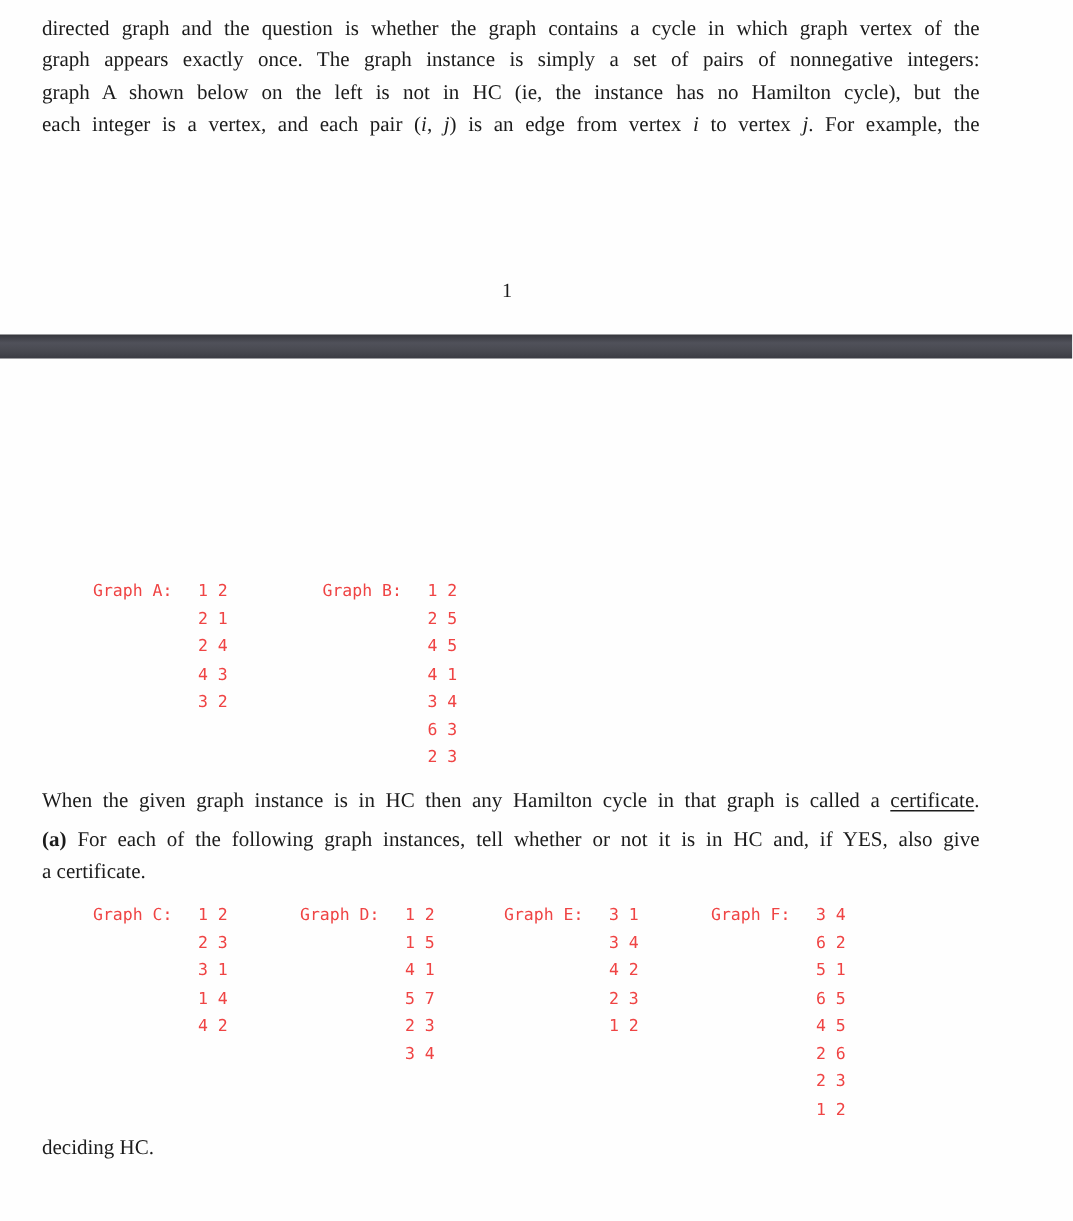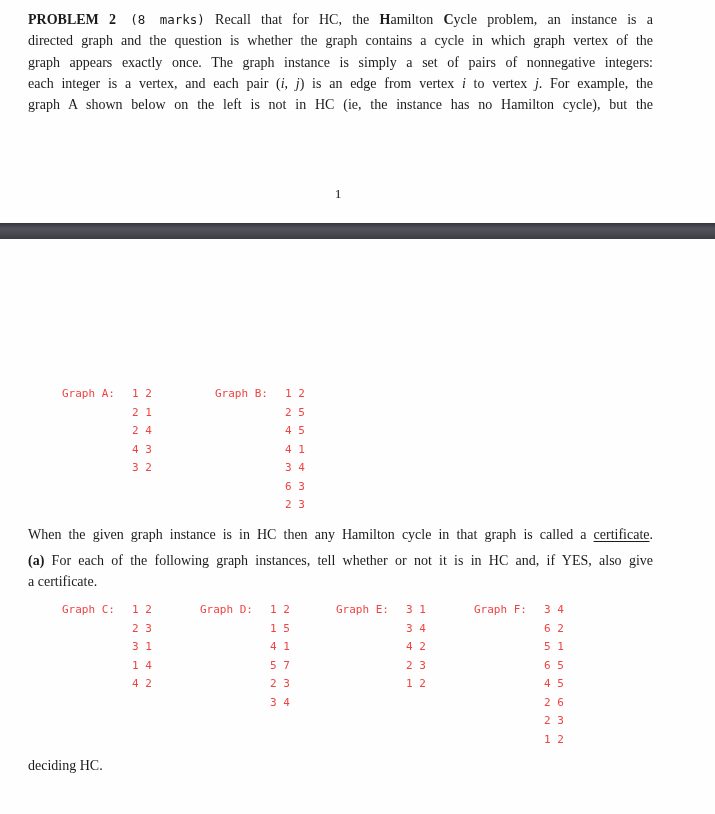--- a/index.html
+++ b/index.html
@@ -24,28 +24,27 @@
            background:linear-gradient(180deg,#35363c 0%,#50515a 35%,#47484f 72%,#3b3c43 100%);}
 </style>
 </head>
 <body>
 
 <div class="canvas">
 
   <section>
 
     <div class="textcol serif" style="top:9px">
-      <div class="ln j"><b>PROBLEM 2</b><span class="tt"> (8 marks)</span><span>  Recall that for HC, the </span><b>H</b><span>amilton </span><b>C</b><span>ycle problem, an instance is a</span></div>
 
       <div class="ln j">directed graph and the question is whether the graph contains a cycle in which graph vertex of the</div>
       <div class="ln j">graph appears exactly once. The graph instance is simply a set of pairs of nonnegative integers:</div>
 
+      <div class="ln j">graph A shown below on the left is not in HC (ie, the instance has no Hamilton cycle), but the</div>
+
       <div class="ln j"><span>each integer is a vertex, and each pair (</span><i>i</i><span>, </span><i>j</i><span>) is an edge from vertex </span><i>i</i><span> to vertex </span><i>j</i><span>. For example, the</span></div>
-
-      <div class="ln j">graph A shown below on the left is not in HC (ie, the instance has no Hamilton cycle), but the</div>
     </div>
 
     <div class="pagenum serif">1</div>
   </section>
 
   <div class="pagebar"></div>
 
   <section>
 
     <div class="graph mono" style="left:62px;top:385px">

